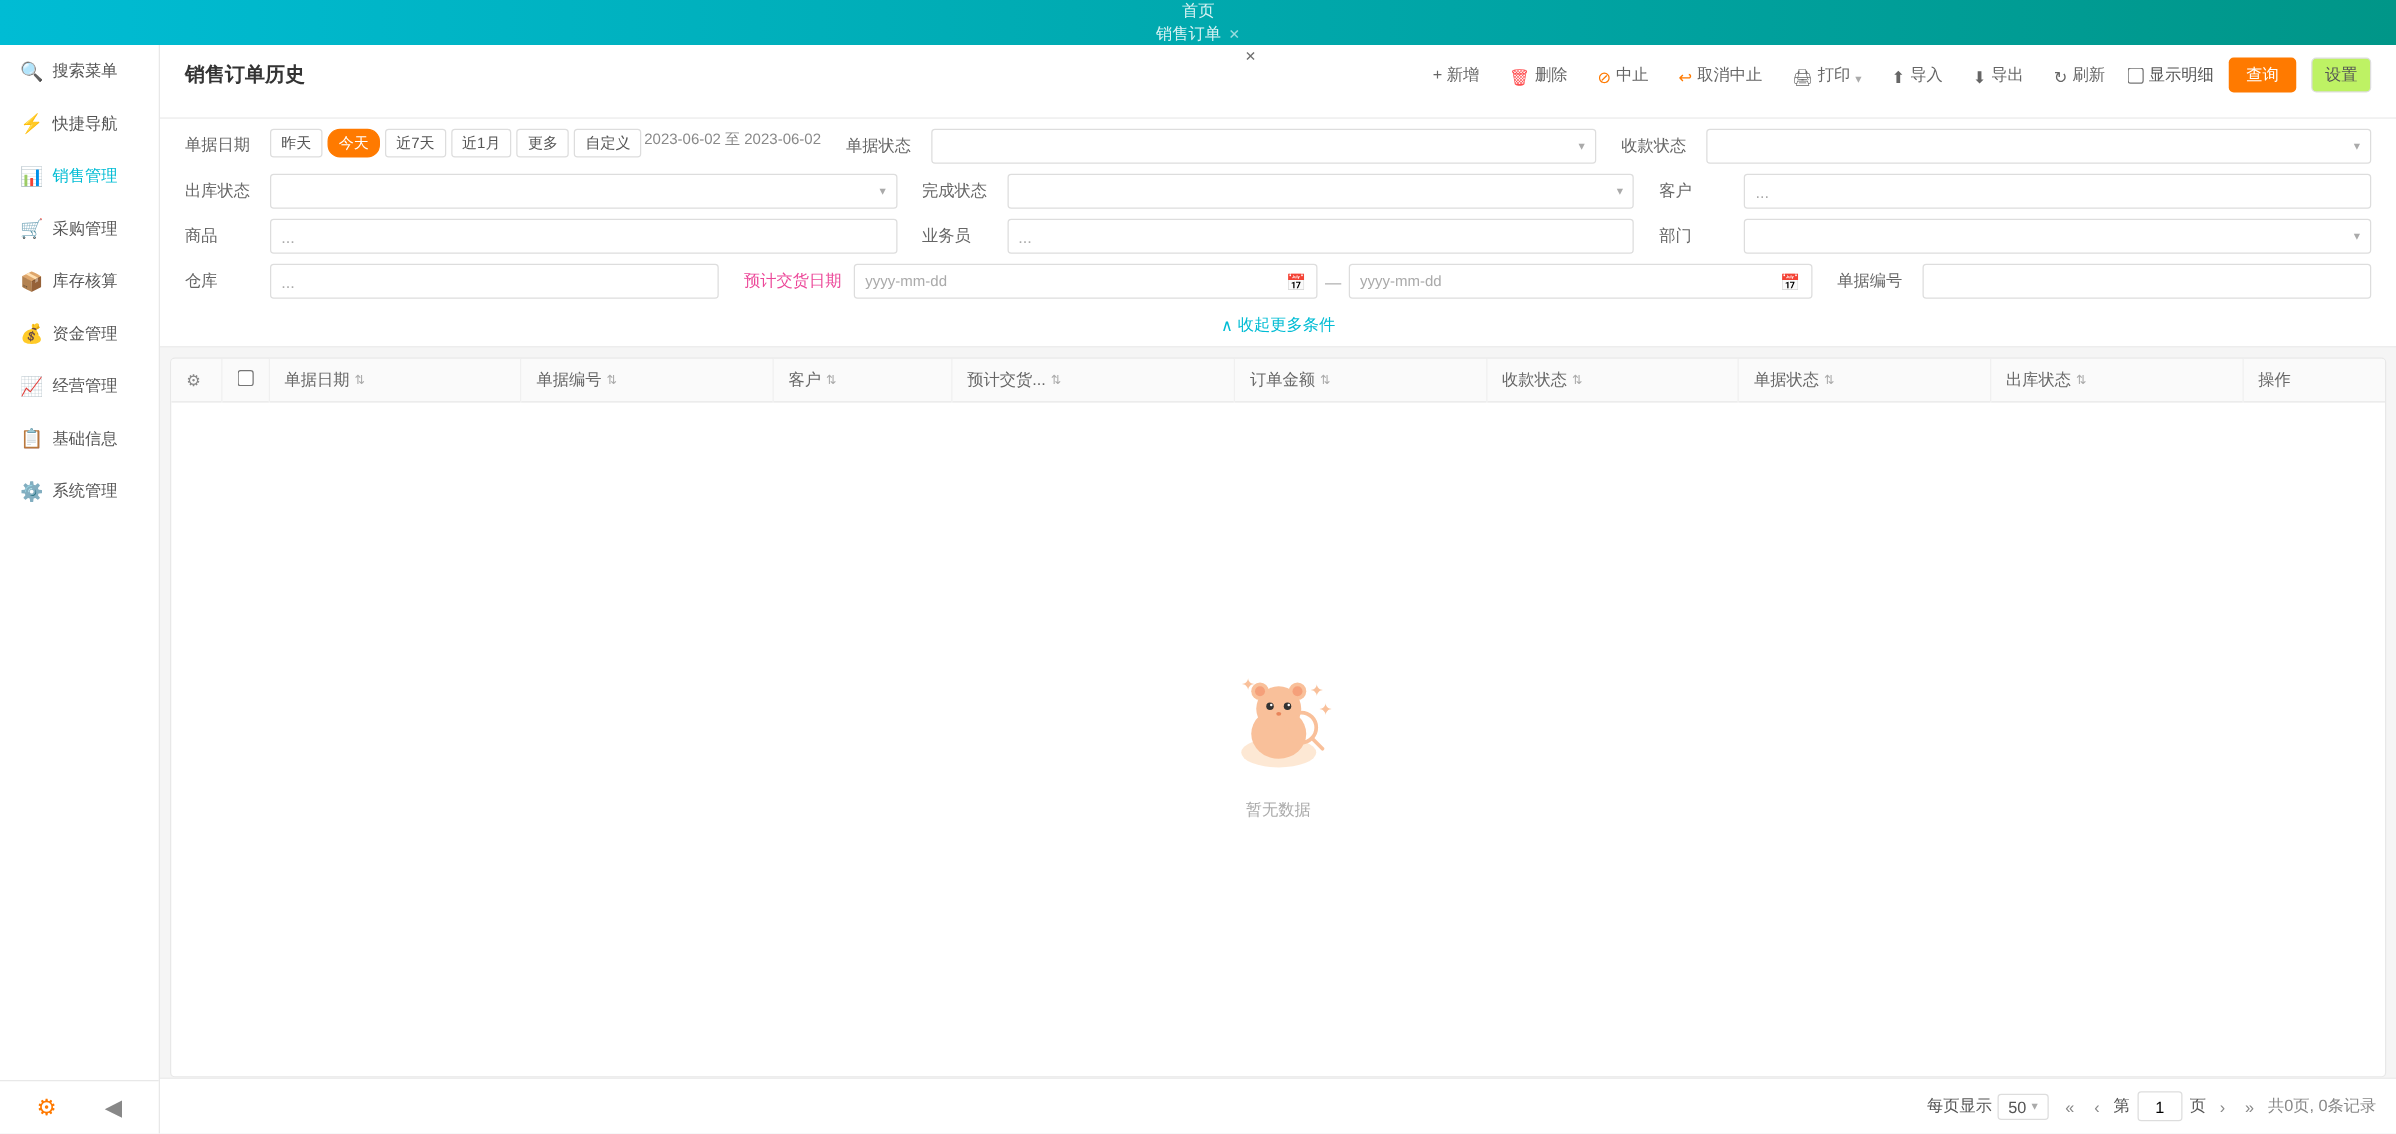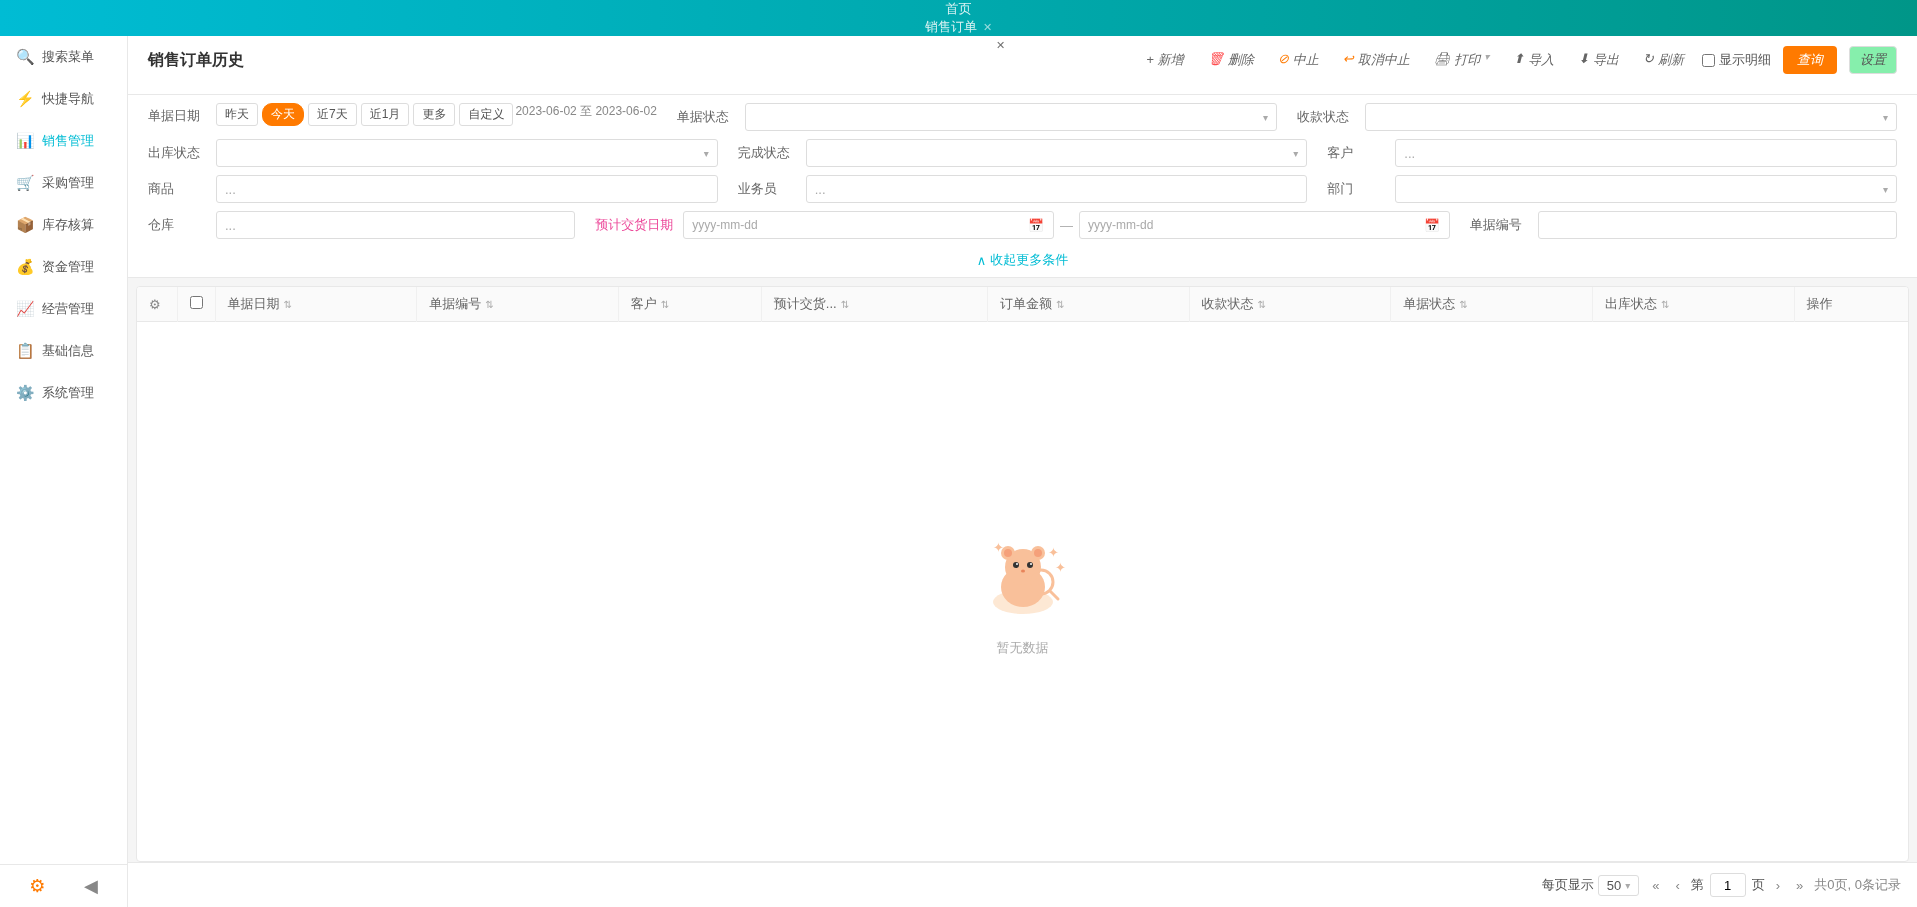--- a/index.html
+++ b/index.html
@@ -101,38 +101,37 @@
       font-weight: bold;
       color: #333;
     }
     .toolbar {
       display: flex;
       align-items: center;
       gap: 12px;
     }
     .toolbar-btn {
       display: flex;
-      align-items: flex-start;
+      align-items: flex-end;
       gap: 4px;
       color: #666;
       cursor: pointer;
       font-size: 13px;
       padding: 4px 6px;
       border-radius: 3px;
-      font-style: italic;
     }
     .toolbar-btn.primary {
       background: #ff7a00;
       color: white;
       padding: 5px 14px;
       border-radius: 4px;
       font-size: 13px;
     }
     .toolbar-btn.secondary {
-      background: #86efac;
+      background: #bef264;
       border: 1px solid #ddd;
       color: #555;
       padding: 4px 10px;
       border-radius: 4px;
     }
     .checkbox-label { display: flex; align-items: center; gap: 4px; color: #555; cursor: pointer; }
     .date-btns {
       display: flex;
       align-items: center;
       gap: 4px;

